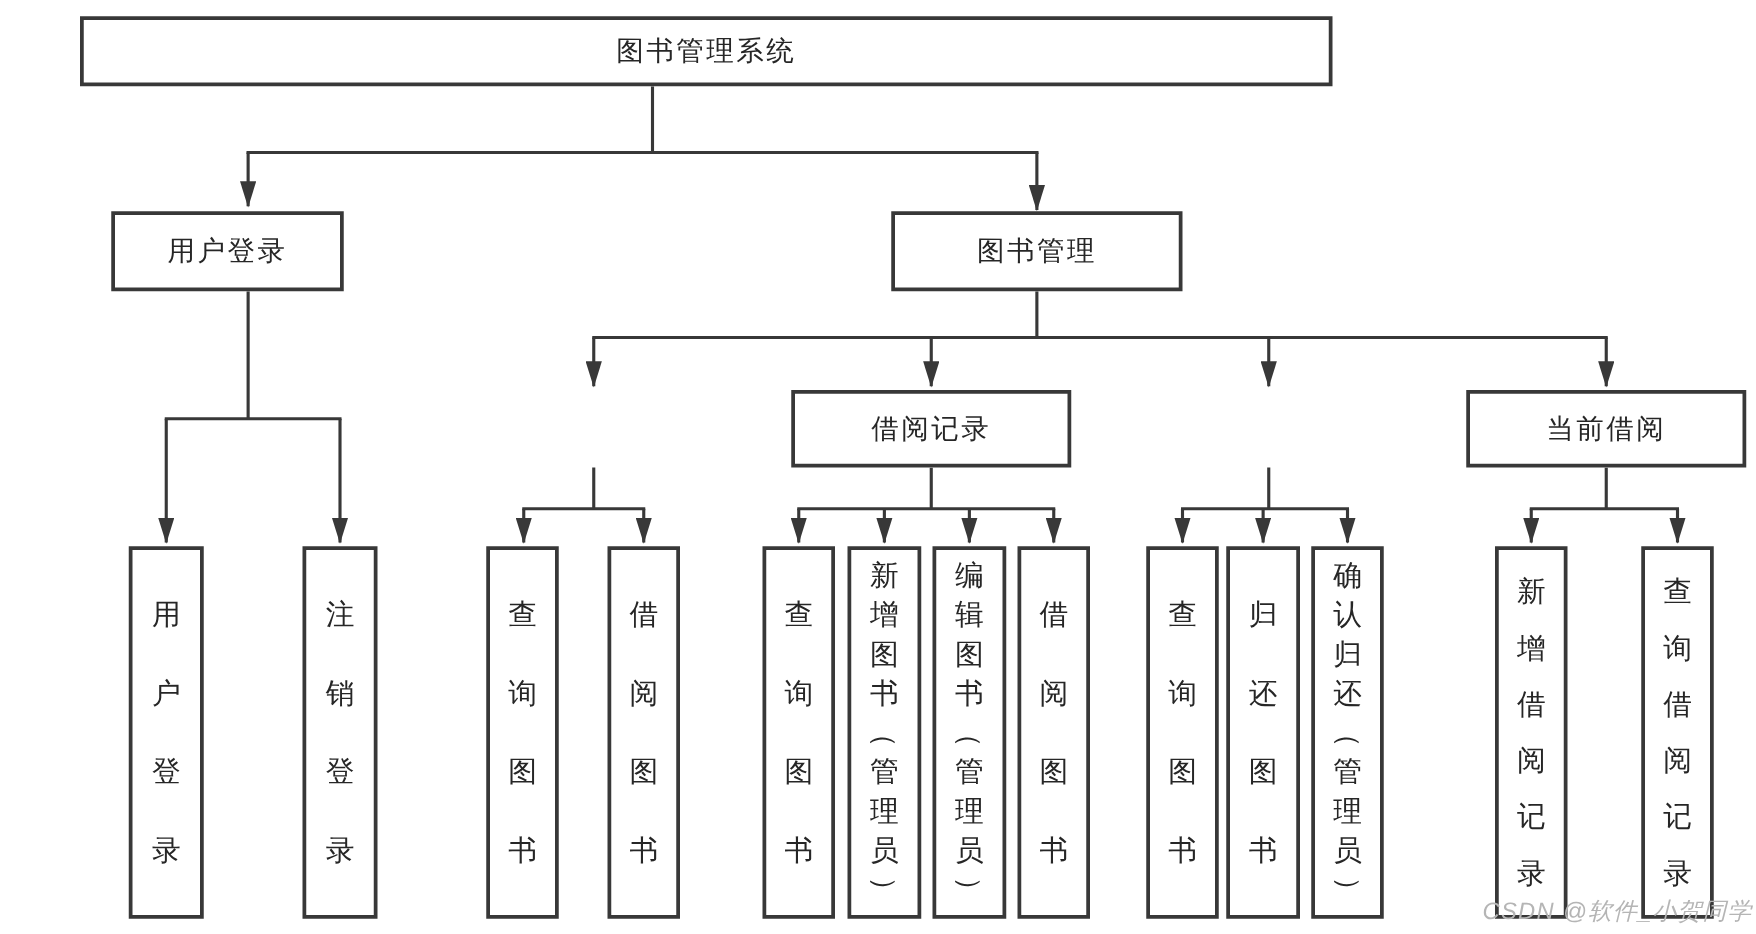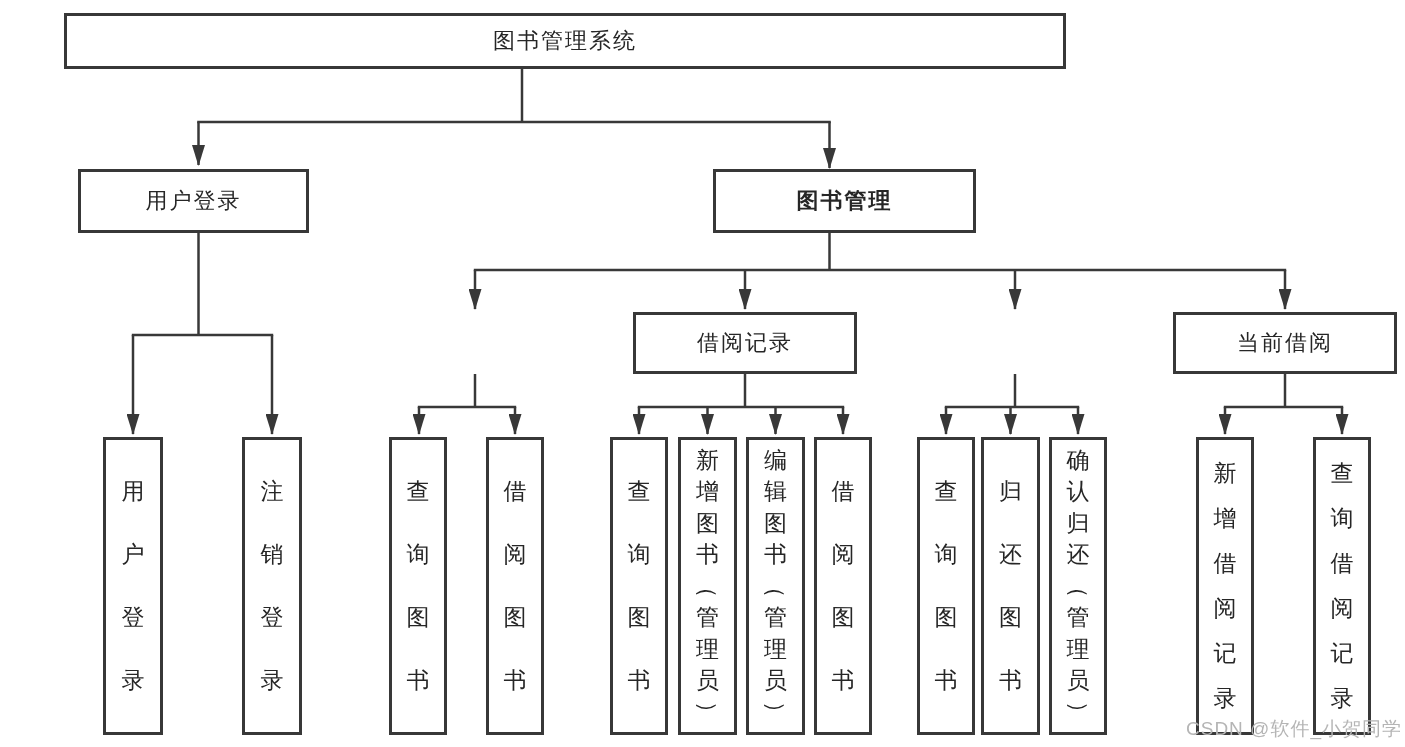--- a/index.html
+++ b/index.html
@@ -34,21 +34,21 @@
     width:100%;height:100%;
     font-size:23px;font-weight:500;
   }
   .vchar{line-height:1;display:block;}
   .vchar.rot{transform:rotate(90deg);}
   svg.connectors{position:absolute;left:0;top:0;pointer-events:none;}
   svg.connectors line{stroke:var(--line);stroke-width:2.5;}
   .watermark{
     position:absolute;left:1186px;top:716px;
     font-size:19px;letter-spacing:1px;
-    color:var(--watermark);z-index:5;white-space:nowrap;
+    color:var(--watermark);z-index:5;white-space:nowrap;font-style:italic;
   }
 </style>
 </head>
 <body>
 
 <div class="canvas">
 
   <svg class="connectors" width="1405" height="747" viewBox="0 0 1405 747">
     <defs>
       <marker id="arrow" markerUnits="userSpaceOnUse" markerWidth="21" markerHeight="13" viewBox="0 0 21 13" refX="20" refY="6.5" orient="auto">
@@ -108,24 +108,24 @@
       <line x1="1223.8" y1="407" x2="1343.2" y2="407"></line>
       <line x1="1225" y1="407" x2="1225" y2="434" marker-end="url(#arrow)"></line>
       <line x1="1342" y1="407" x2="1342" y2="434" marker-end="url(#arrow)"></line>
     </g>
   </svg>
 
   <div class="box hbox root">
     <span>图书管理系统</span>
   </div>
 
-  <div class="box hbox lvl2" style="left:78px;width:231px;align-items:center;">
+  <div class="box hbox lvl2" style="left:89px;width:186px;align-items:center;">
     <span>用户登录</span>
   </div>
-  <div class="box hbox lvl2" style="left:713px;width:263px;font-weight:bold;">
+  <div class="box hbox lvl2" style="left:713px;width:233px;">
     <span>图书管理</span>
   </div>
 
   <div class="box hbox lvl3" style="left:633px;width:224px;">
     <span>借阅记录</span>
   </div>
   <div class="box hbox lvl3" style="left:1173px;width:224px;">
     <span>当前借阅</span>
   </div>
 

